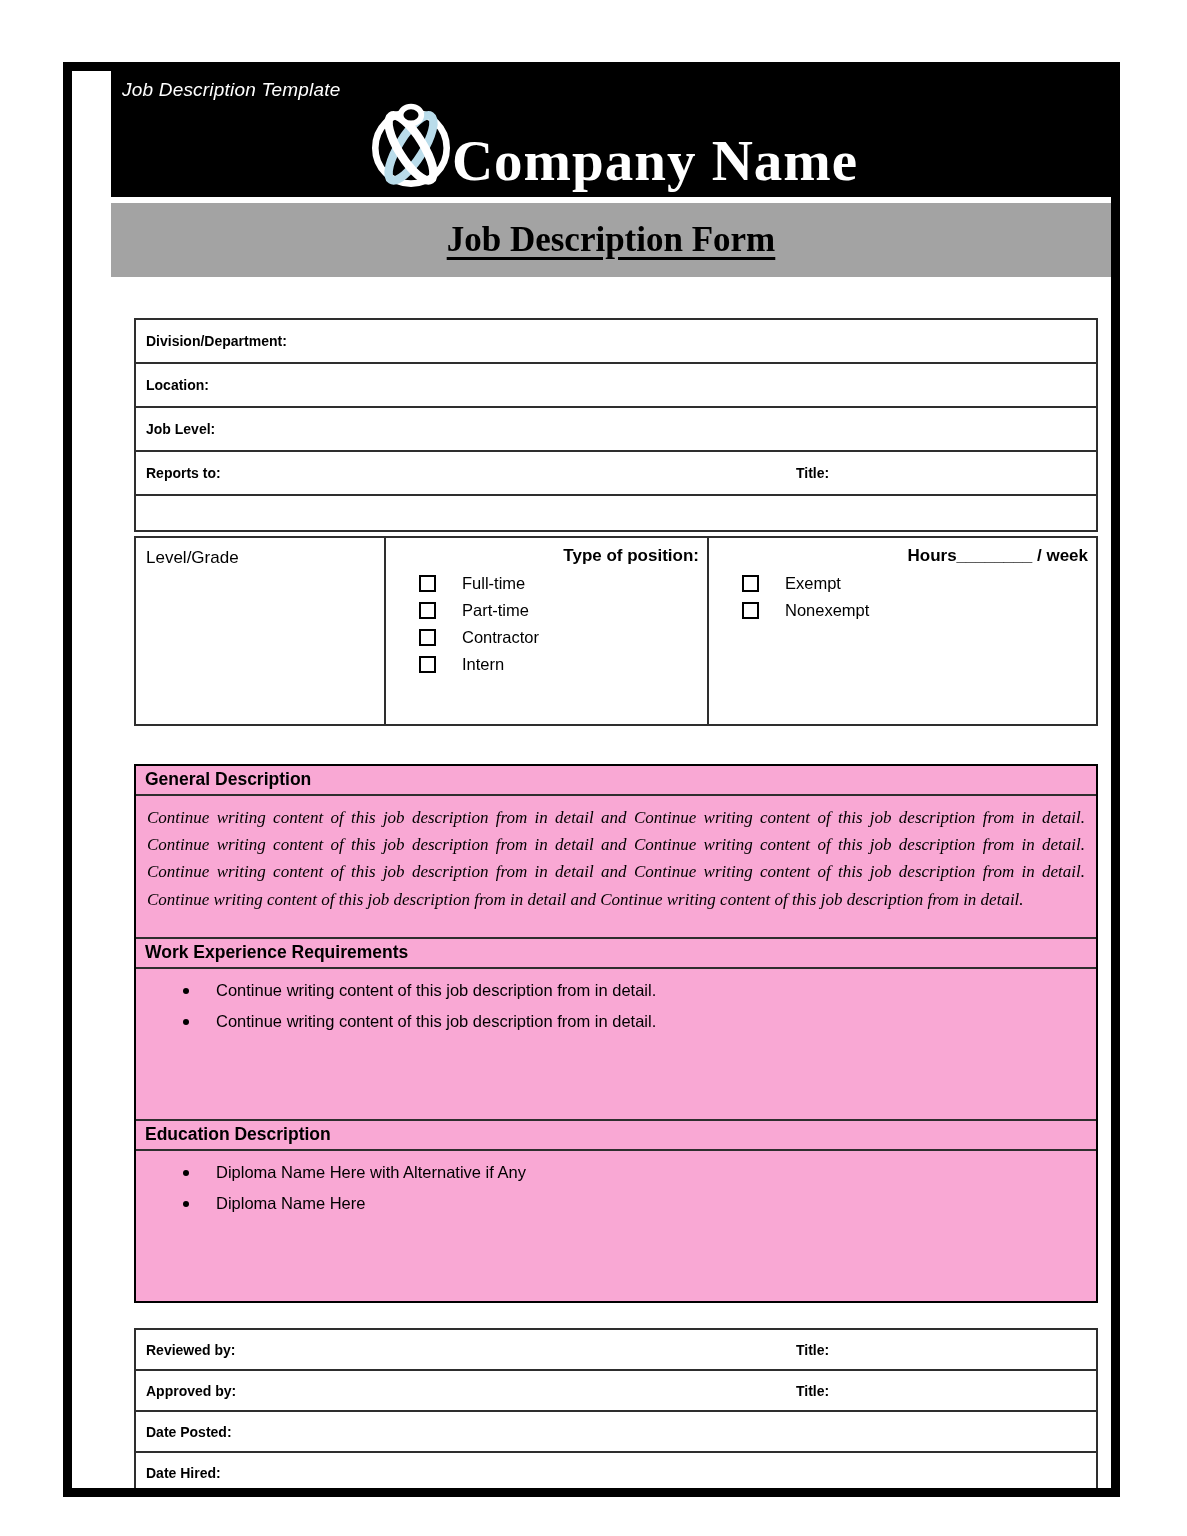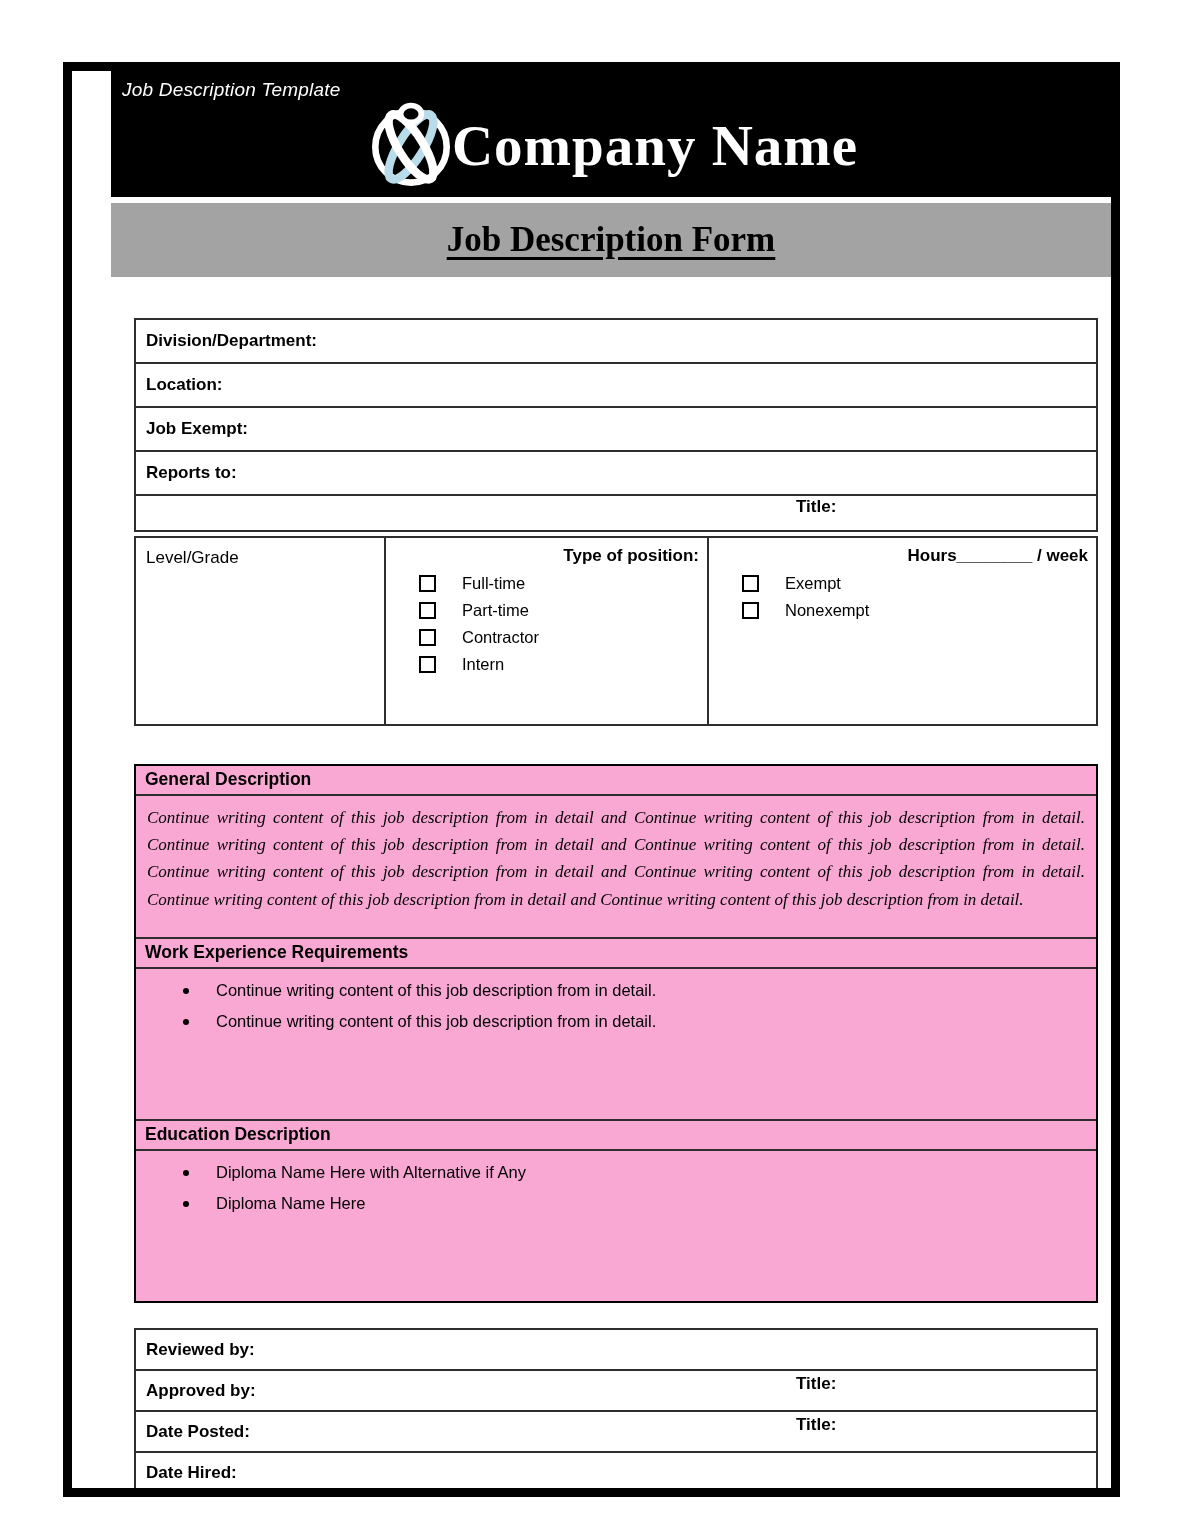--- a/index.html
+++ b/index.html
@@ -12,45 +12,45 @@
     border:9px solid #000;box-sizing:border-box;background:#fff;overflow:hidden;padding-left:39px;
   }
   
   .header{position:relative;height:126px;background:#000;}
   .template-label{
     position:absolute;top:8px;left:11px;color:#fff;font-style:italic;
     font-size:19px;letter-spacing:.2px;
   }
   .brand{
     position:absolute;top:26px;left:0;right:0;height:96px;
-    display:flex;justify-content:center;align-items:center;
+    display:flex;justify-content:center;align-items:flex-end;
   }
   .logo{width:94px;height:94px;margin-right:-6px;flex:0 0 auto;}
   .company-name{
     color:#fff;font-family:"Liberation Serif",serif;font-weight:bold;
     font-size:57px;letter-spacing:1px;white-space:nowrap;
   }
   
   .gap{height:6px;background:#fff;}
   .banner{
     height:74px;background:#a3a3a3;display:flex;align-items:center;justify-content:center;
   }
   .banner-title{
     font-family:"Liberation Serif",serif;font-weight:bold;font-size:35px;color:#000;
     text-decoration:underline;text-decoration-thickness:3px;text-underline-offset:6px;
   }
   
   .content{padding:41px 13px 0 23px;}
   .tbl{border-collapse:collapse;width:100%;table-layout:fixed;}
   .tbl td{border:2px solid #2e2e2e;vertical-align:middle;}
   .tbl{border:2px solid #000;}
-  .lbl{font-weight:bold;font-size:17px;}
+  .lbl{font-weight:bold;font-size:14px;}
   .info-row td{height:40px;padding-left:10px;position:relative;}
   .blank-row td{height:32px;}
-  .title-inline{position:absolute;left:660px;top:50%;transform:translateY(-50%);margin-top:34px;}
+  .title-inline{position:absolute;left:660px;top:50%;transform:translateY(-50%);}
   
   .pos-table{margin-top:4px;}
   .pos-table td{vertical-align:top;padding:8px 8px 8px 10px;height:170px;}
   .lg-label{font-size:17px;font-weight:normal;padding-top:2px;}
   .col-head{font-weight:bold;font-size:17px;margin-bottom:6px;text-align:right;}
   .cbx-row{display:flex;align-items:center;margin:8px 0 8px 23px;gap:10px;}
   .cbx{width:13px;height:13px;border:2.5px solid #000;margin-right:16px;flex:0 0 auto;background:#fff;}
   .cbx-label{font-size:16.5px;}
   
   .sections{margin-top:38px;border:2px solid #000;background:#f9a8d4;}
@@ -101,21 +101,21 @@
 
     <table class="tbl">
       <tbody>
           <tr class="info-row">
         <td><span class="lbl">Division/Department:</span></td>
       </tr>
       <tr class="info-row">
         <td><span class="lbl">Location:</span></td>
       </tr>
       <tr class="info-row">
-        <td><span class="lbl">Job Exempt:</span></td>
+        <td><span class="lbl">Job Level:</span></td>
       </tr>
       <tr class="info-row">
         <td>
           <span class="lbl">Reports to:</span>
           <span class="lbl title-inline">Title:</span>
         </td>
       </tr>
       <tr class="blank-row">
         <td></td>
       </tr>

